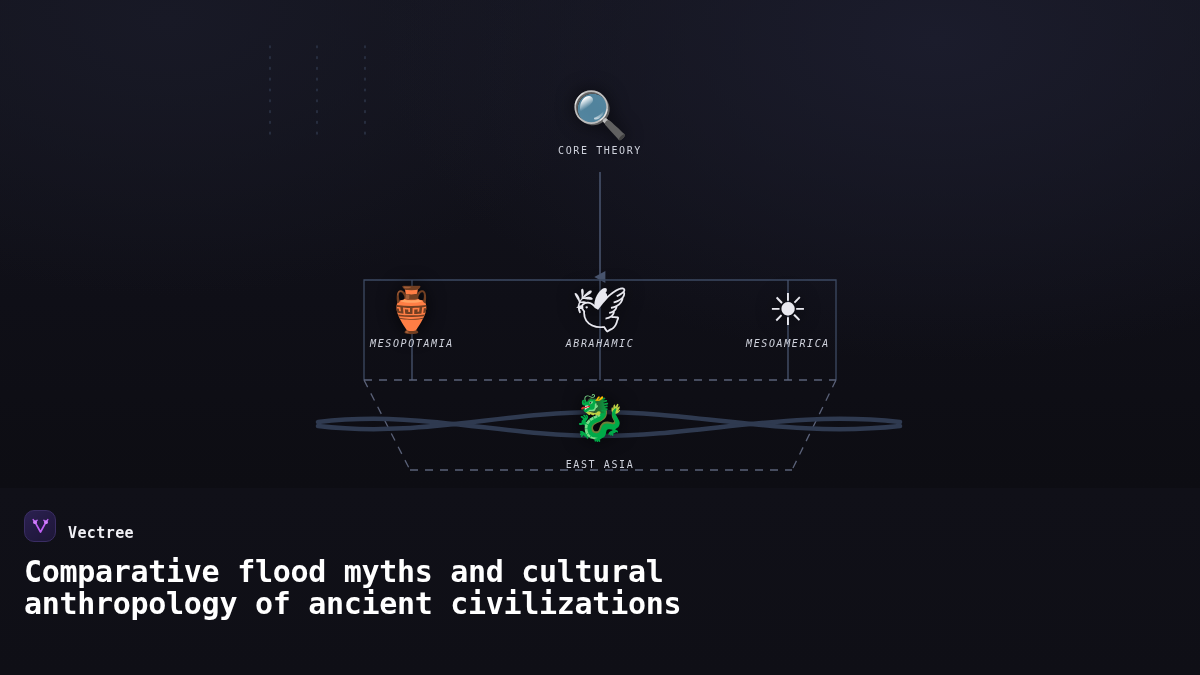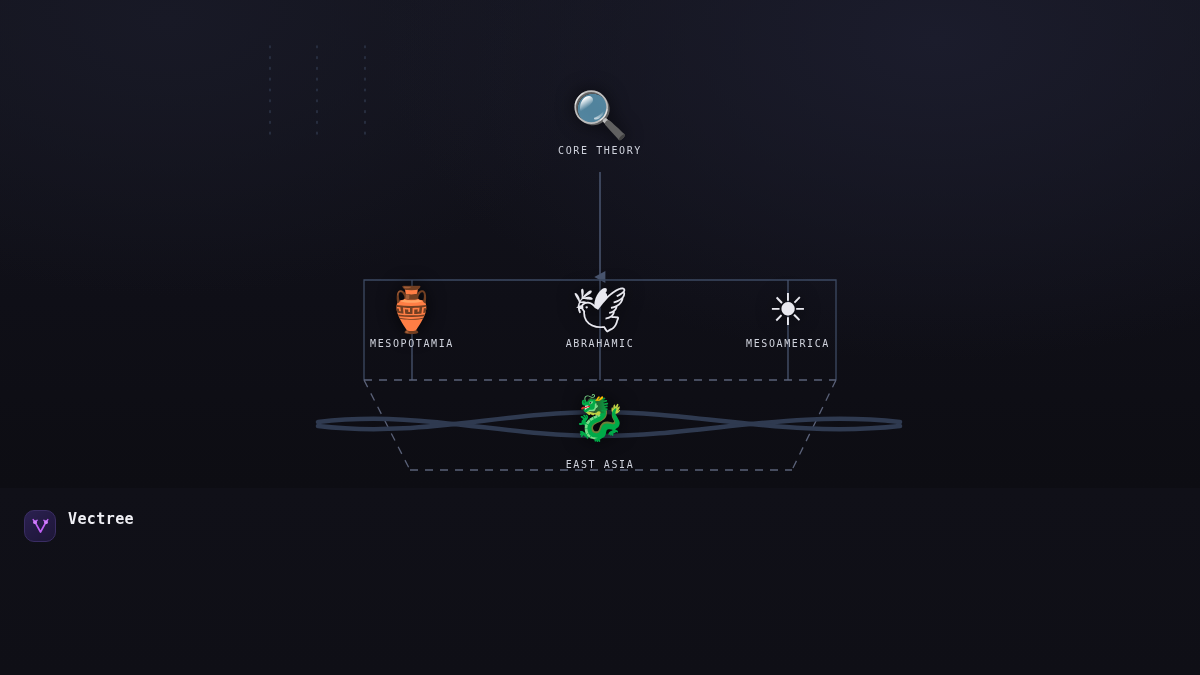--- a/index.html
+++ b/index.html
@@ -52,39 +52,39 @@
     white-space:nowrap;
     margin-top:6px;
   }
 
   #node-core { left:600px; top:92px; }
   #node-core .glyph { font-size:46px; }
   #node-core .label { margin-top:7px; }
 
   .node-region { top:288px; }
   .node-region .glyph { font-size:44px; }
-  .node-region .label { margin-top:6px; }
+  .node-region .label { margin-top:6px;font-style:italic; }
 
   #node-mesopotamia { left:412px; }
   #node-abrahamic   { left:600px; }
   #node-mesoamerica { left:788px; }
 
   #node-eastasia { left:600px; top:396px; }
   #node-eastasia .glyph { font-size:44px; }
   #node-eastasia .label { margin-top:19px; }
 
   
   #footer {
     position:absolute;
     left:0; top:488px;
     width:1200px; height:187px;
     background:linear-gradient(180deg,#101018 0%, #0f0f16 100%);
     padding:22px 24px 0 24px;
   }
-  #brand { display:flex; align-items:flex-start; gap:12px; }
+  #brand { display:flex; align-items:flex-end; gap:12px; }
   #brand-mark {
     width:32px; height:32px;
     border-radius:10px;
     background:linear-gradient(145deg,#2b2150 0%, #231a42 55%, #1d1736 100%);
     border:1px solid #3a2d63;
     display:flex; align-items:center; justify-content:center;
     flex:0 0 auto;
   }
   #brand-name {
     font-size:15px;
@@ -187,14 +187,15 @@
         <path d="M4 5.2 L9.5 15 L15 5.2" fill="none" stroke="#c061f5" stroke-width="1.7" stroke-linecap="round" stroke-linejoin="round"></path>
         <path d="M4 5.2 L2.2 2.6 M4 5.2 L6.1 3.2" fill="none" stroke="#c061f5" stroke-width="1.5" stroke-linecap="round"></path>
         <path d="M15 5.2 L16.8 2.6 M15 5.2 L12.9 3.2" fill="none" stroke="#c061f5" stroke-width="1.5" stroke-linecap="round"></path>
         <circle cx="4" cy="5.2" r="1.9" fill="#d07ffa"></circle>
         <circle cx="15" cy="5.2" r="1.9" fill="#d07ffa"></circle>
       </svg>
     </span>
     <span id="brand-name">Vectree</span>
   </div>
 
+  <h1 id="headline">Comparative flood myths and cultural anthropology of ancient civilizations</h1>
 
 </div>
 
 </body></html>

